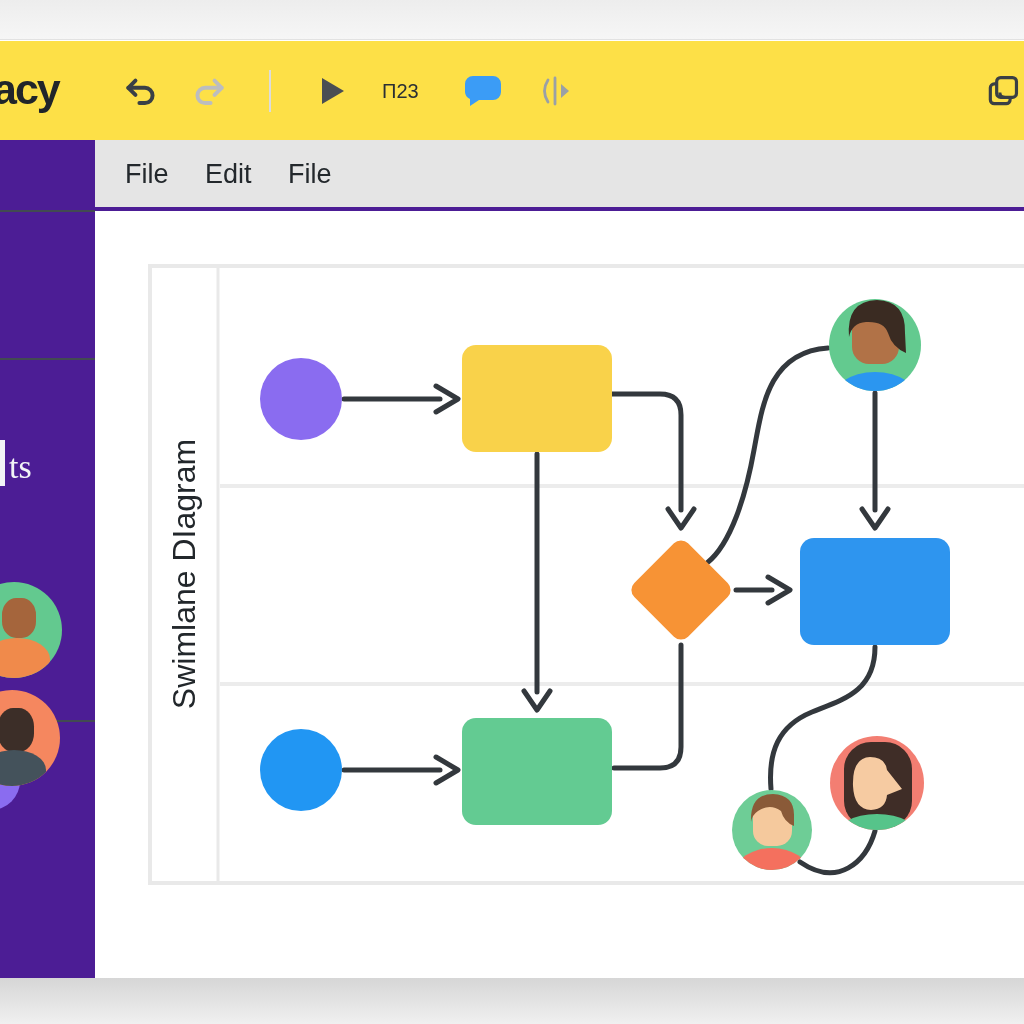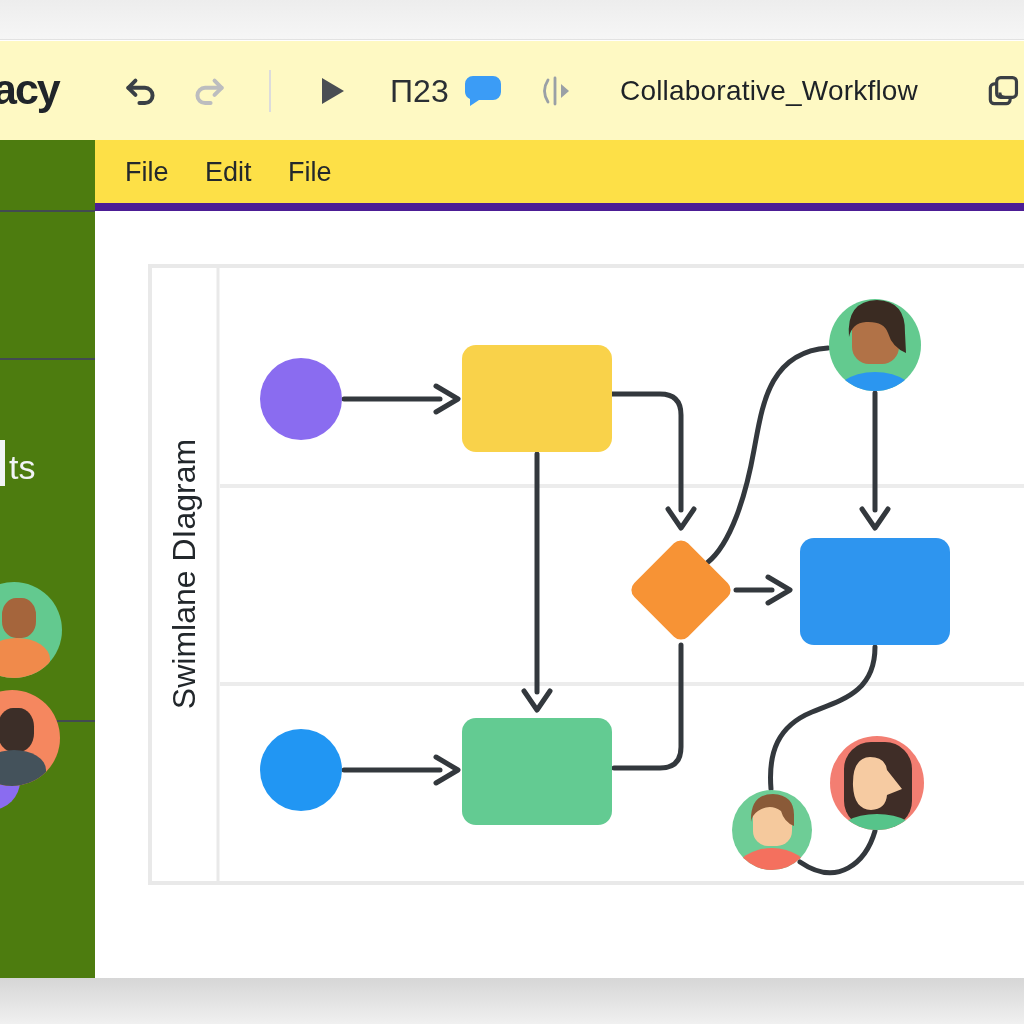--- a/index.html
+++ b/index.html
@@ -2,36 +2,36 @@
 <html><head>
 <meta charset="utf-8">
 <style>
   * { margin:0; padding:0; box-sizing:border-box; }
   body { background:#ffffff; font-family:"Liberation Sans","DejaVu Sans",sans-serif; }
   .screen { position:relative; width:1024px; height:1024px; overflow:hidden; background:#ffffff; }
 
   
   .top-strip { position:absolute; left:0; top:0; width:1024px; height:40px;
     background:linear-gradient(#ededed,#f6f6f6); border-bottom:1px solid #e2e2e2; z-index:3; }
-  .toolbar { position:absolute; left:0; top:41px; width:1024px; height:99px; background:#fef9c3; z-index:3; }
-  .menubar { position:absolute; left:95px; top:140px; width:929px; height:71px; background:#fde047;
-    border-bottom:8px solid #4c1d95; z-index:3; }
-  .sidebar { position:absolute; left:0; top:140px; width:95px; height:838px; background:#4d7c0f;
-    overflow:hidden; z-index:3; }
+  .toolbar { position:absolute; left:0; top:41px; width:1024px; height:99px; background:#fde047; z-index:3; }
+  .menubar { position:absolute; left:95px; top:140px; width:929px; height:71px; background:#e5e5e5;
+    border-bottom:4px solid #4c1d95; z-index:3; }
+  .sidebar { position:absolute; left:0; top:140px; width:95px; height:838px; background:#4c1d95;
+    overflow:hidden; z-index:3;font-family:Liberation Serif, serif; }
   .bottom-strip { position:absolute; left:0; top:978px; width:1024px; height:46px;
     background:linear-gradient(#d6d6d6,#f0f0f0); z-index:4; }
 
   
   .logo { position:absolute; left:-7px; top:50%; transform:translateY(-54%);
     font-size:43px; font-weight:800; letter-spacing:-2px; color:#20252a; }
   .tb-icon { position:absolute; top:50%; transform:translateY(-50%); display:flex;
     align-items:center; justify-content:center; }
   .tb-divider { position:absolute; left:269px; top:29px; width:2px; height:42px; background:#dcdcdc; }
-  .pi-label { position:absolute; left:390px; top:50%; transform:translateY(-50%);
-    font-size:32px; color:#2a2f34; }
+  .pi-label { position:absolute; left:382px; top:50%; transform:translateY(-50%);
+    font-size:20px; color:#2a2f34; }
   .doc-title { position:absolute; left:620px; top:50%; transform:translateY(-50%);
     font-size:28px; font-weight:500; color:#1d2227; letter-spacing:0.2px; }
 
   
   .menu-item { position:absolute; top:50%; transform:translateY(-50%); font-size:27px; color:#23282c; cursor:default; }
   .menu-file { left:30px; } .menu-edit { left:110px;text-align:right; } .menu-view { left:193px; }
 
   
   .sb-divider { position:absolute; left:0; width:95px; height:2px; background:#424a51; }
   .sb-label { position:absolute; left:9px; top:308px; font-size:34px; color:#f2f4f6; }
@@ -166,21 +166,20 @@
     </div>
 
     <div class="tb-icon" style="left:534px">
       <svg width="42" height="34" viewBox="0 0 42 34">
         <path d="M14 6 Q7 17 14 28" fill="none" stroke="#9aa0a6" stroke-width="2.8" stroke-linecap="round"></path>
         <line x1="21" y1="4" x2="21" y2="30" stroke="#9aa0a6" stroke-width="2.8" stroke-linecap="round"></line>
         <polygon points="27,10 35,17 27,24" fill="#9aa0a6"></polygon>
       </svg>
     </div>
 
-    <div class="doc-title">Collaborative_Workflow</div>
 
     <div class="tb-icon" style="left:984px">
       <svg width="38" height="38" viewBox="0 0 24 24">
         <g fill="none" stroke="#3a3f44" stroke-width="2" stroke-linejoin="round">
           <rect x="8" y="3.5" width="12.5" height="12.5" rx="2.5"></rect>
           <path d="M16.5 16 v1.5 a2.5 2.5 0 0 1 -2.5 2.5 h-7.5 a2.5 2.5 0 0 1 -2.5 -2.5 v-7.5 a2.5 2.5 0 0 1 2.5 -2.5 H8"></path>
           <path d="M13 16 q-3 0 -3 -3"></path>
         </g>
       </svg>
     </div>

